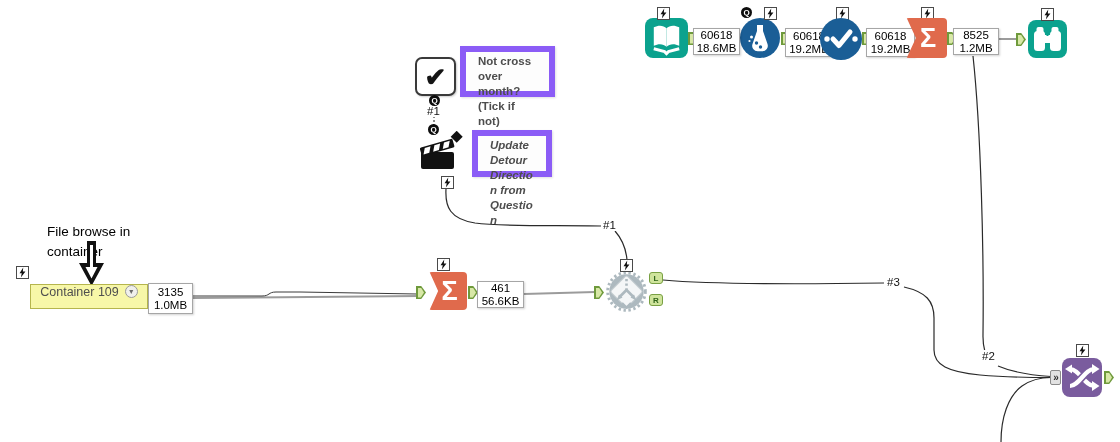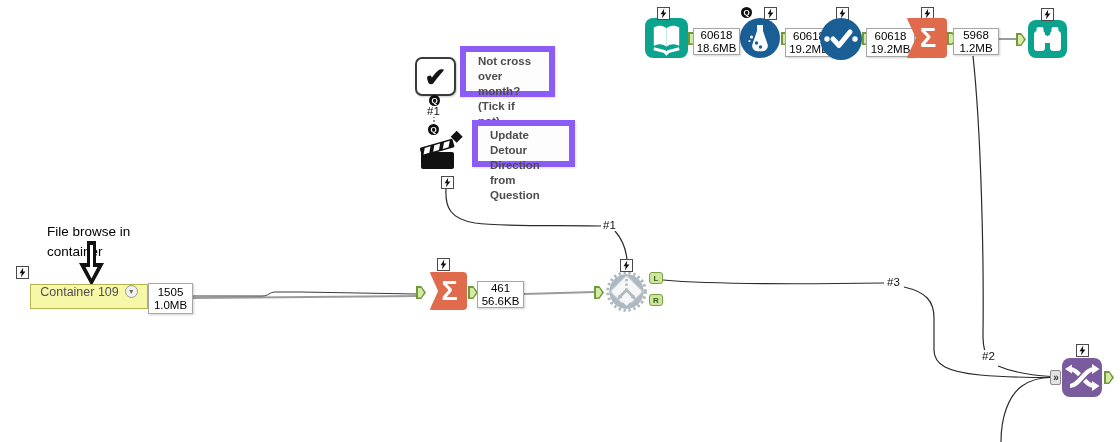--- a/index.html
+++ b/index.html
@@ -92,21 +92,21 @@
         <polygon points="6.8,0.5 2.8,6.8 5.2,6.8 4.2,11.5 9.2,5 6.4,5" fill="#111"></polygon>
       </svg>
   </div>
   <div class="container-box" style="left:30px;top:284px;width:118px;height:25px;">
     <span>Container 109</span>
     <span class="chev-circle">
         <span>▾</span>
       </span>
   </div>
   <div class="count-box" style="left:148px;top:283px;width:45px;height:31px;">
-    <span>1505</span>
+    <span>3135</span>
     <span>1.0MB</span>
   </div>
 
   <div class="checkbox-tool" style="left:415px;top:57px;width:41px;height:39px;">
     <span class="check-glyph">✔</span>
   </div>
   <div class="badge-q" style="left:429px;top:95px;">
       <span>Q</span>
     </div>
   <div class="badge-q" style="left:428px;top:124px;">
@@ -119,21 +119,21 @@
       <rect x="4" y="21" width="33" height="17" rx="2" fill="#111"></rect>
       <g transform="rotate(-16 20 16)">
         <rect x="3" y="12" width="34" height="9" rx="1.5" fill="#111"></rect>
         <polygon points="8,13.5 14,13.5 11,19.5 5,19.5" fill="#fff"></polygon>
         <polygon points="18,13.5 24,13.5 21,19.5 15,19.5" fill="#fff"></polygon>
         <polygon points="28,13.5 34,13.5 31,19.5 25,19.5" fill="#fff"></polygon>
       </g>
       <rect x="35.5" y="1.5" width="8.5" height="8.5" transform="rotate(45 39.7 5.7)" fill="#111"></rect>
     </svg>
   </div>
-  <div class="note" style="left:472px;top:120px;width:103px;height:47px;">Update Detour Direction from Question</div>
+  <div class="note" style="left:472px;top:130px;width:80px;height:47px;font-style:italic;">Update Detour Direction from Question</div>
   <div class="badge-bolt" style="left:441px;top:176px;">
     <svg width="11" height="11" viewBox="0 0 12 12">
         <polygon points="6.8,0.5 2.8,6.8 5.2,6.8 4.2,11.5 9.2,5 6.4,5" fill="#111"></polygon>
       </svg>
   </div>
 
   <div class="badge-bolt" style="left:657px;top:7px;">
     <svg width="11" height="11" viewBox="0 0 12 12">
         <polygon points="6.8,0.5 2.8,6.8 5.2,6.8 4.2,11.5 9.2,5 6.4,5" fill="#111"></polygon>
       </svg>
@@ -210,21 +210,21 @@
   <div class="tool" style="left:905px;top:18px;width:42px;height:40px;z-index:6;">
     <div class="sigma-body">
         <span class="sigma-glyph">Σ</span>
       </div>
   </div>
   <div class="anch" style="left:947px;top:32px;">
       <i class="o"></i>
       <i class="i"></i>
     </div>
   <div class="count-box" style="left:953px;top:28px;width:46px;height:27px;">
-    <span>5968</span>
+    <span>8525</span>
     <span>1.2MB</span>
   </div>
 
   <div class="badge-bolt" style="left:1041px;top:8px;">
     <svg width="11" height="11" viewBox="0 0 12 12">
         <polygon points="6.8,0.5 2.8,6.8 5.2,6.8 4.2,11.5 9.2,5 6.4,5" fill="#111"></polygon>
       </svg>
   </div>
   <div class="anch" style="left:1016px;top:33px;">
       <i class="o"></i>

